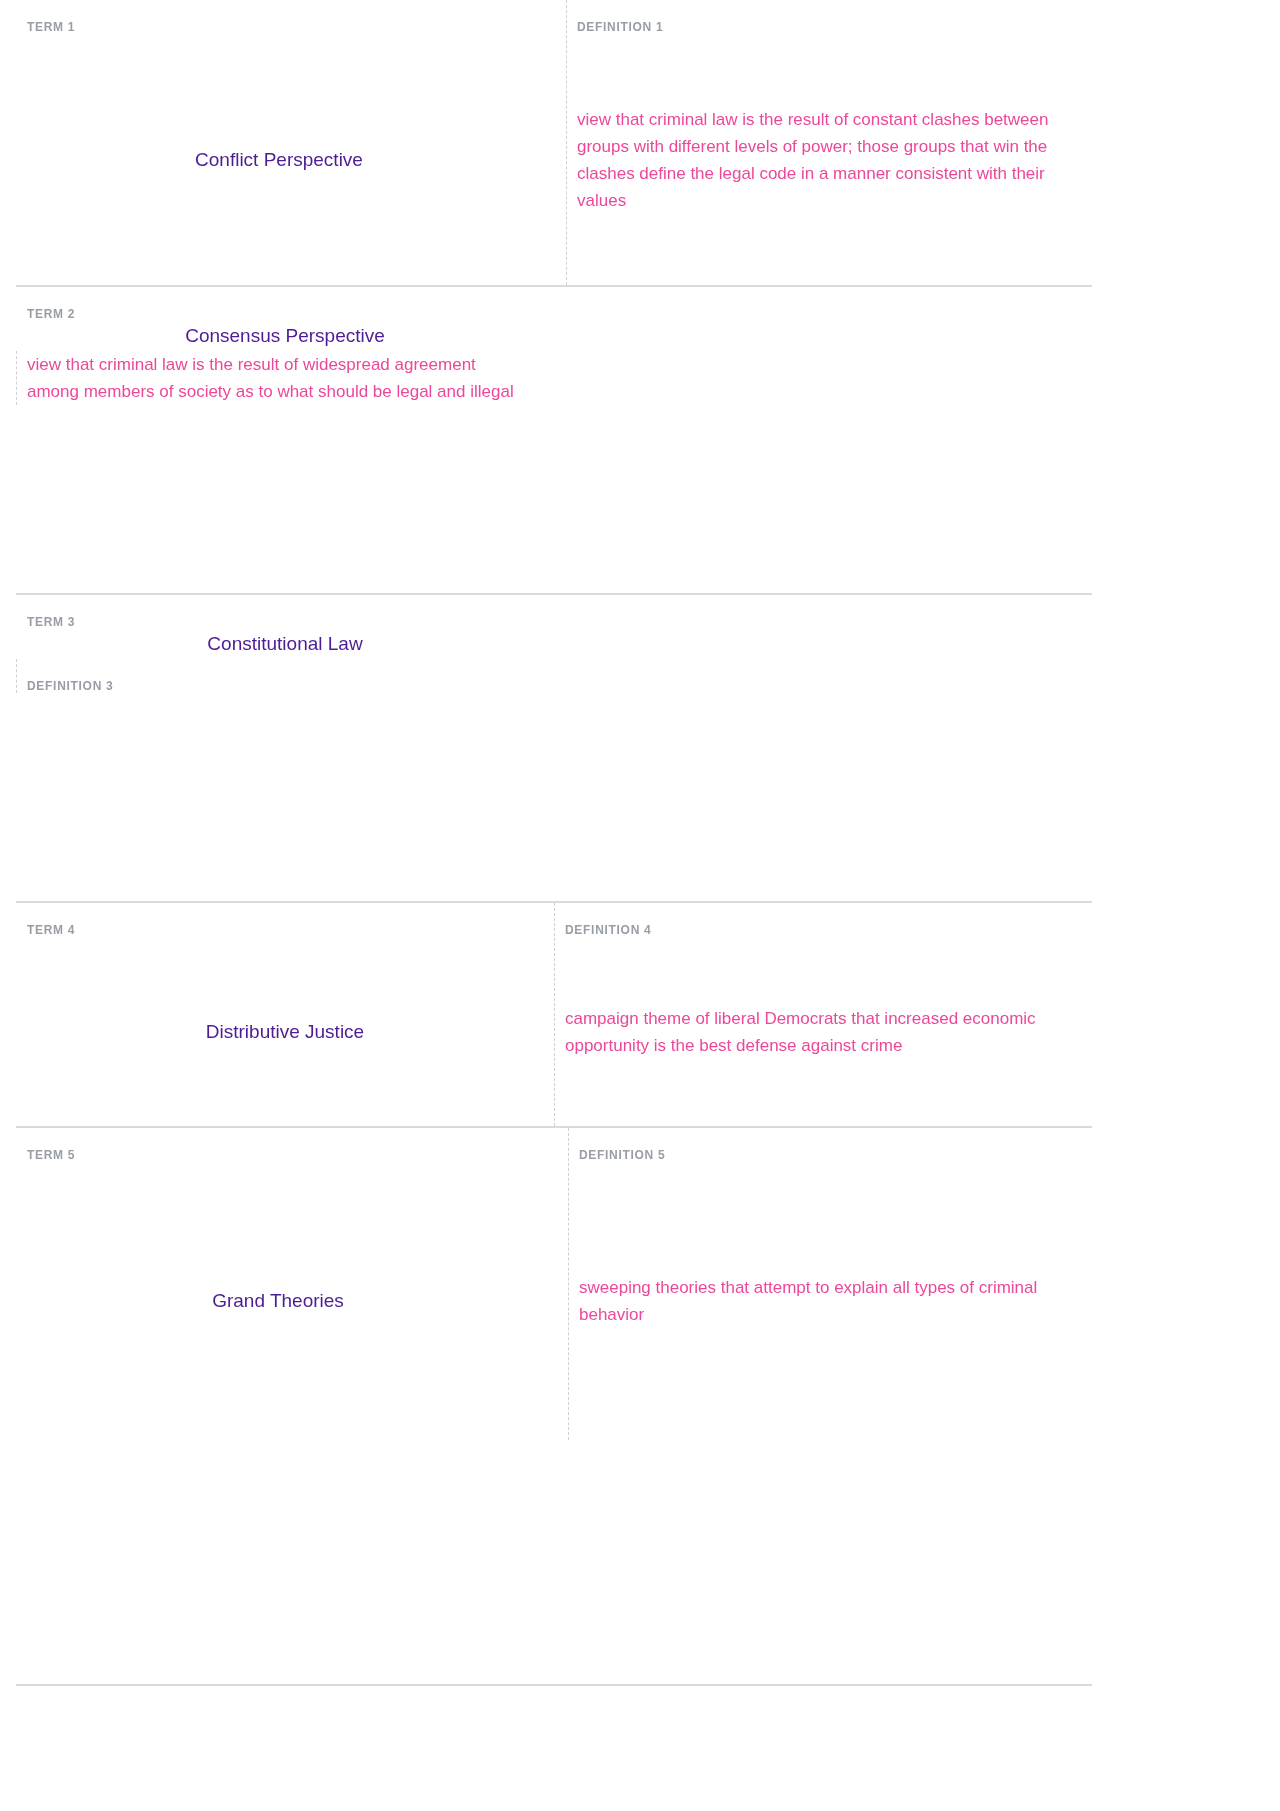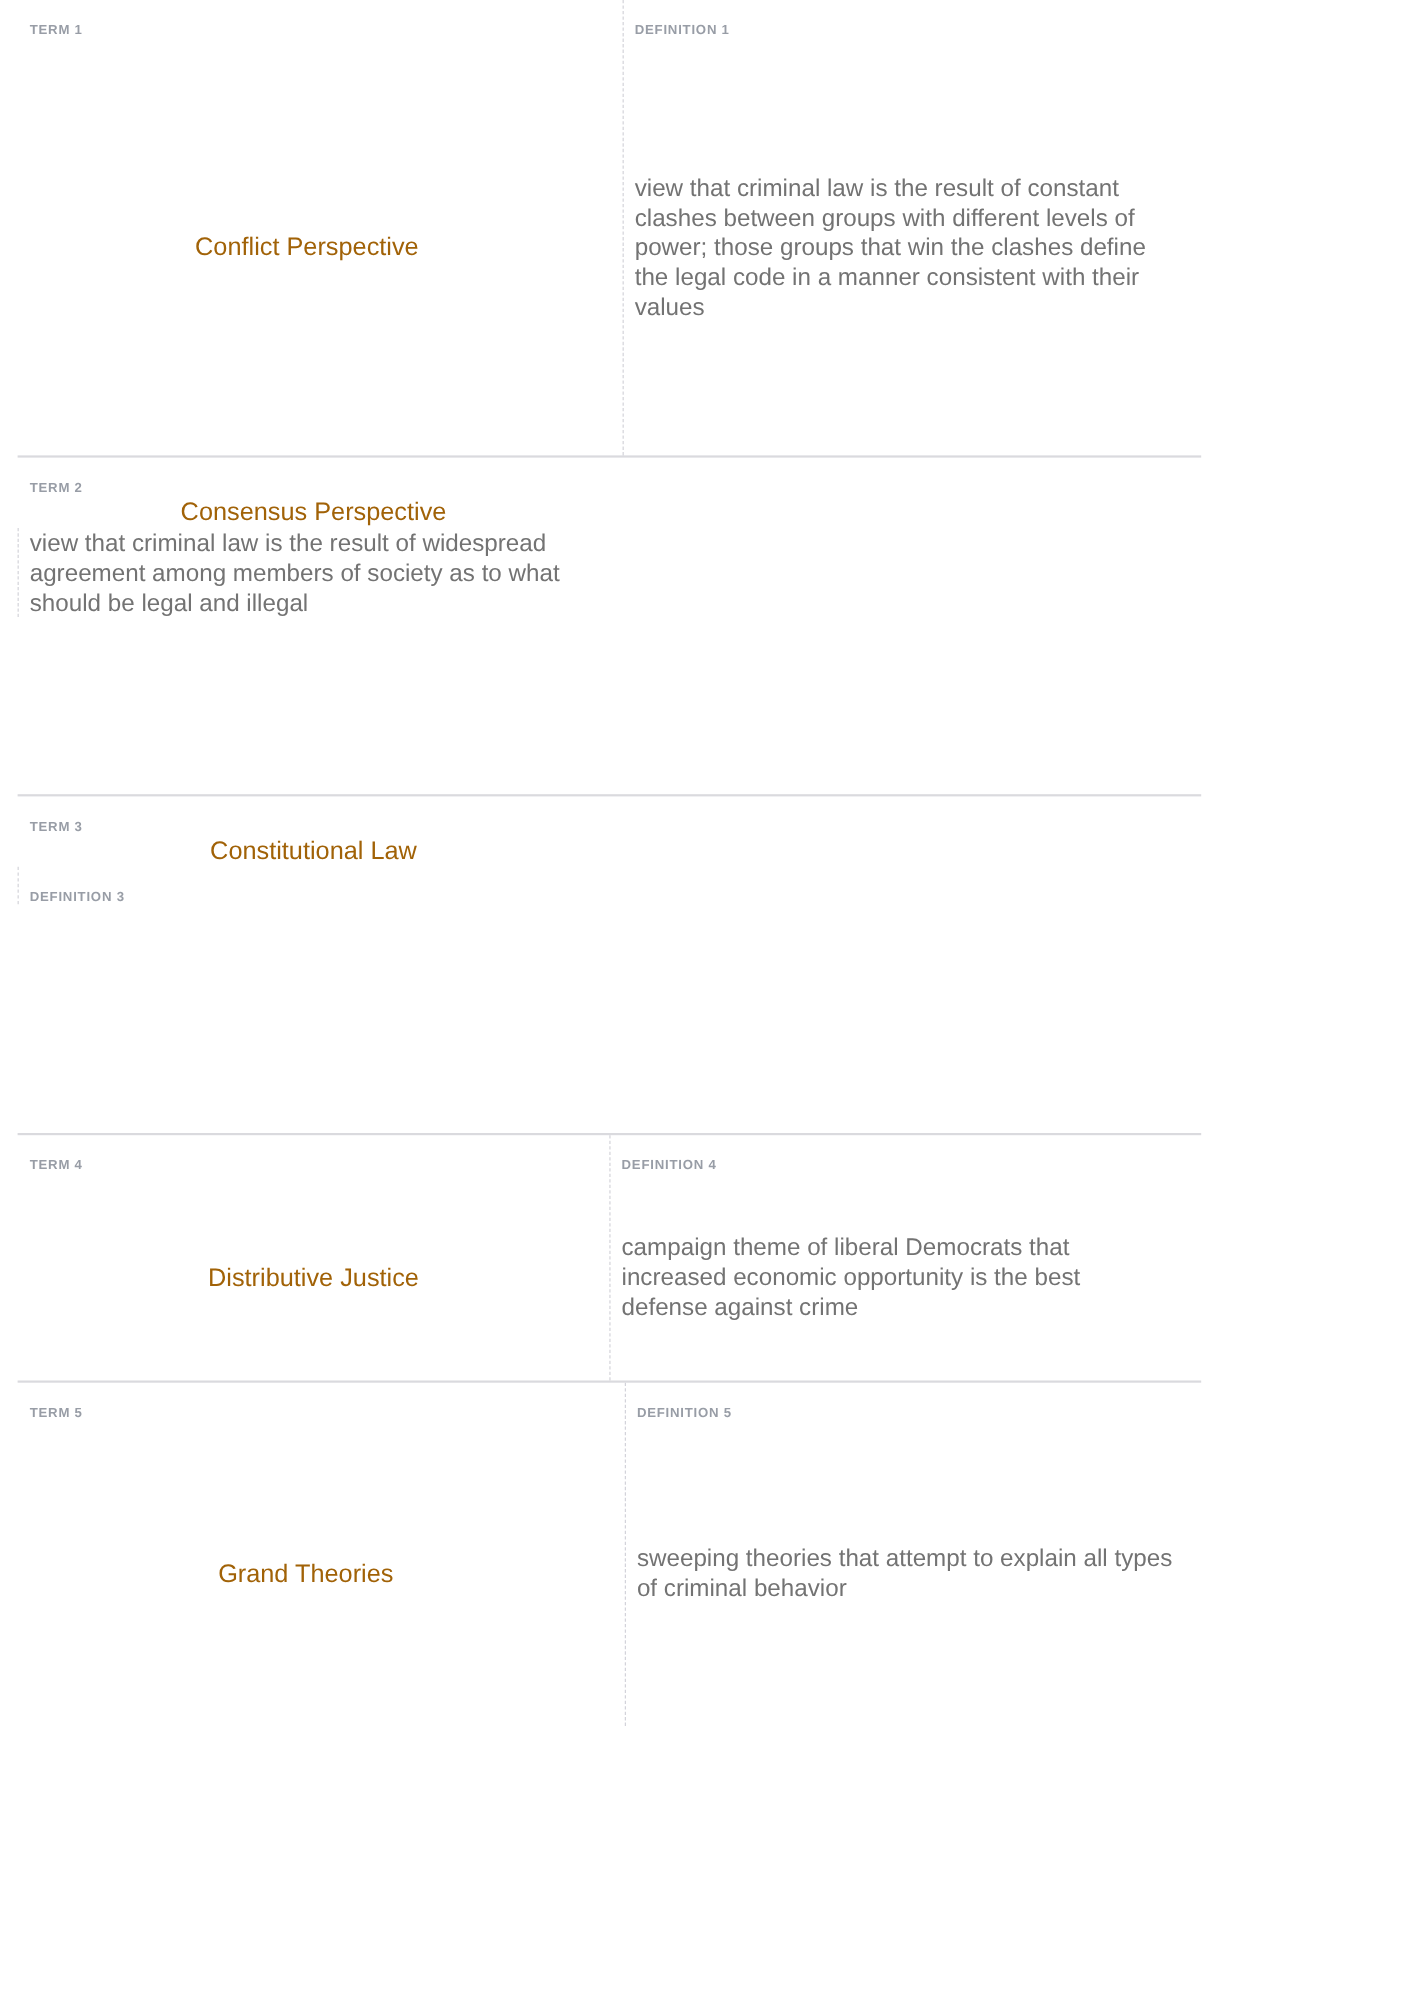--- a/index.html
+++ b/index.html
@@ -49,34 +49,34 @@
   }
   .content {
     flex: 1;
     display: flex;
     align-items: center;
   }
   .term-content {
     justify-content: center;
   }
   .term-text {
-    font-size: 23px;
+    font-size: 19px;
     line-height: 30px;
     text-align: center;
-    color: #a16207;
+    color: #4c1d95;
     padding: 0 16px;
   }
   .def-text {
-    font-size: 22px;
+    font-size: 17px;
     line-height: 27px;
-    color: #737373;
+    color: #ec4899;
     padding: 0 26px 0 10px;
     width: 100%;
   }
-  .h-322 { height: 416px; gap: 24px; }
+  .h-322 { height: 287px; gap: 24px; }
   .h-308 { height: 308px; flex-direction: column; }
   .h-307 { height: 225px; }
   .h-312 { height: 312px; gap: 28px; }
   .bottom-spacer {
     height: 244px;
   }
   .end-line {
     margin-left: 16px;
     width: 1076px;
     border-top: 2px solid #dadade;

